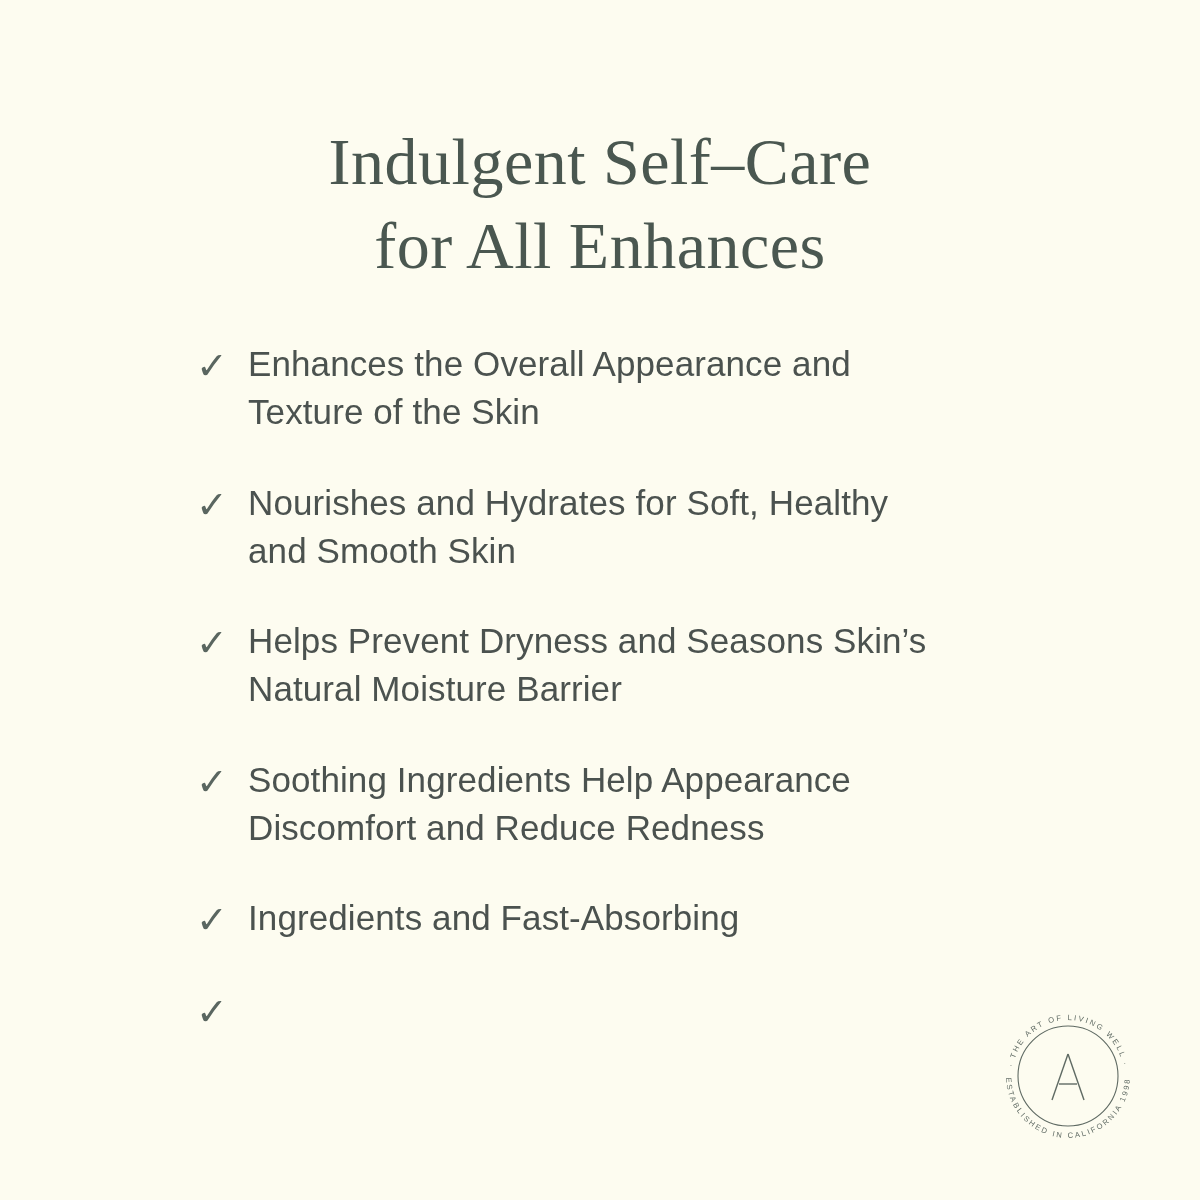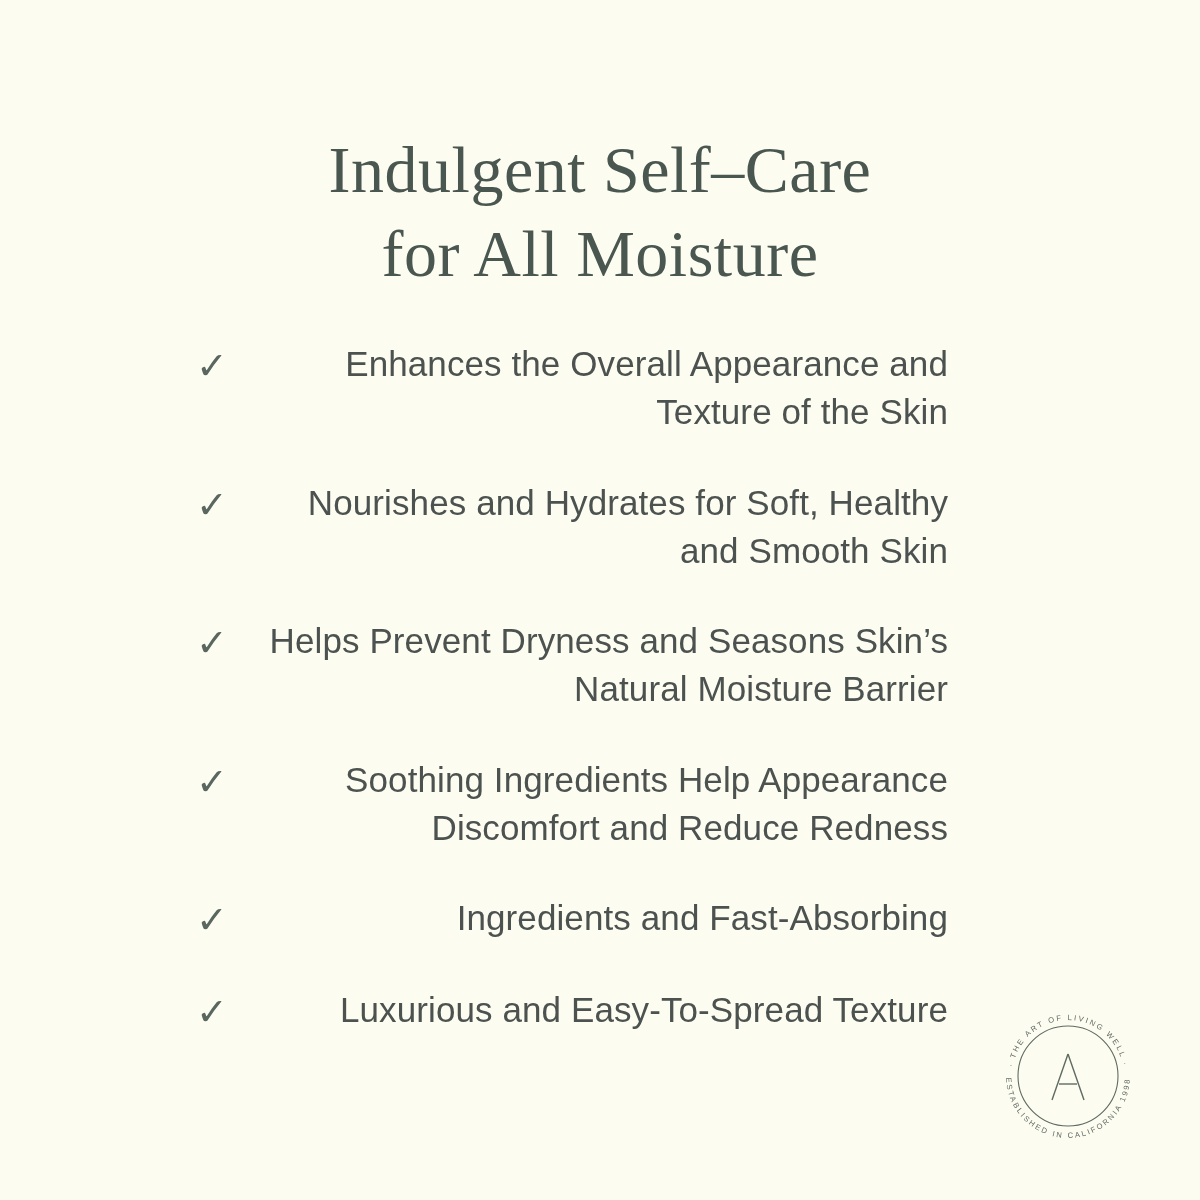--- a/index.html
+++ b/index.html
@@ -19,21 +19,21 @@
     position: relative;
     width: 1200px;
     height: 1200px;
     background: #fdfcf0;
     box-sizing: border-box;
   }
 
   
   .heading {
     position: absolute;
-    top: 128px;
+    top: 120px;
     left: 0;
     width: 1200px;
     text-align: center;
     font-family: "Liberation Serif", serif;
     color: #4a5750;
     font-size: 66px;
     line-height: 1.28;
     font-weight: 400;
     letter-spacing: 0.5px;
   }
@@ -69,21 +69,20 @@
   }
   .benefit-text {
     flex: 1 1 auto;
     color: #4b524f;
     font-size: 35px;
     line-height: 1.38;
     font-family: "Liberation Sans", sans-serif;
     font-weight: 400;
     letter-spacing: 0.1px;
     max-width: 700px;
-    text-align: right;
   }
 
   
   .seal {
     position: absolute;
     right: 52px;
     bottom: 44px;
     width: 160px;
     height: 160px;
   }
@@ -93,21 +92,21 @@
     height: 160px;
   }
 </style>
 </head>
 <body>
 
 <div class="page">
 
   <div class="heading">
     <span class="line">Indulgent Self–Care</span>
-    <span class="line">for All Moisture</span>
+    <span class="line">for All Enhances</span>
   </div>
 
   <div class="benefits">
 
     <div class="benefit">
       <span class="check">✓</span>
       <span class="benefit-text">Enhances the Overall Appearance and Texture of the Skin</span>
     </div>
 
     <div class="benefit">
@@ -125,21 +124,20 @@
       <span class="benefit-text">Soothing Ingredients Help Appearance Discomfort and Reduce Redness</span>
     </div>
 
     <div class="benefit">
       <span class="check">✓</span>
       <span class="benefit-text">Ingredients and Fast-Absorbing</span>
     </div>
 
     <div class="benefit">
       <span class="check">✓</span>
-      <span class="benefit-text">Luxurious and Easy-To-Spread Texture</span>
     </div>
 
   </div>
 
   <div class="seal">
     <svg viewBox="0 0 160 160" xmlns="http://www.w3.org/2000/svg">
       <defs>
         <path id="ringTop" d="M 80,80 m -56,0 a 56,56 0 1,1 112,0" fill="none"></path>
         <path id="ringBottom" d="M 80,80 m -62,0 a 62,62 0 1,0 124,0" fill="none"></path>
       </defs>

